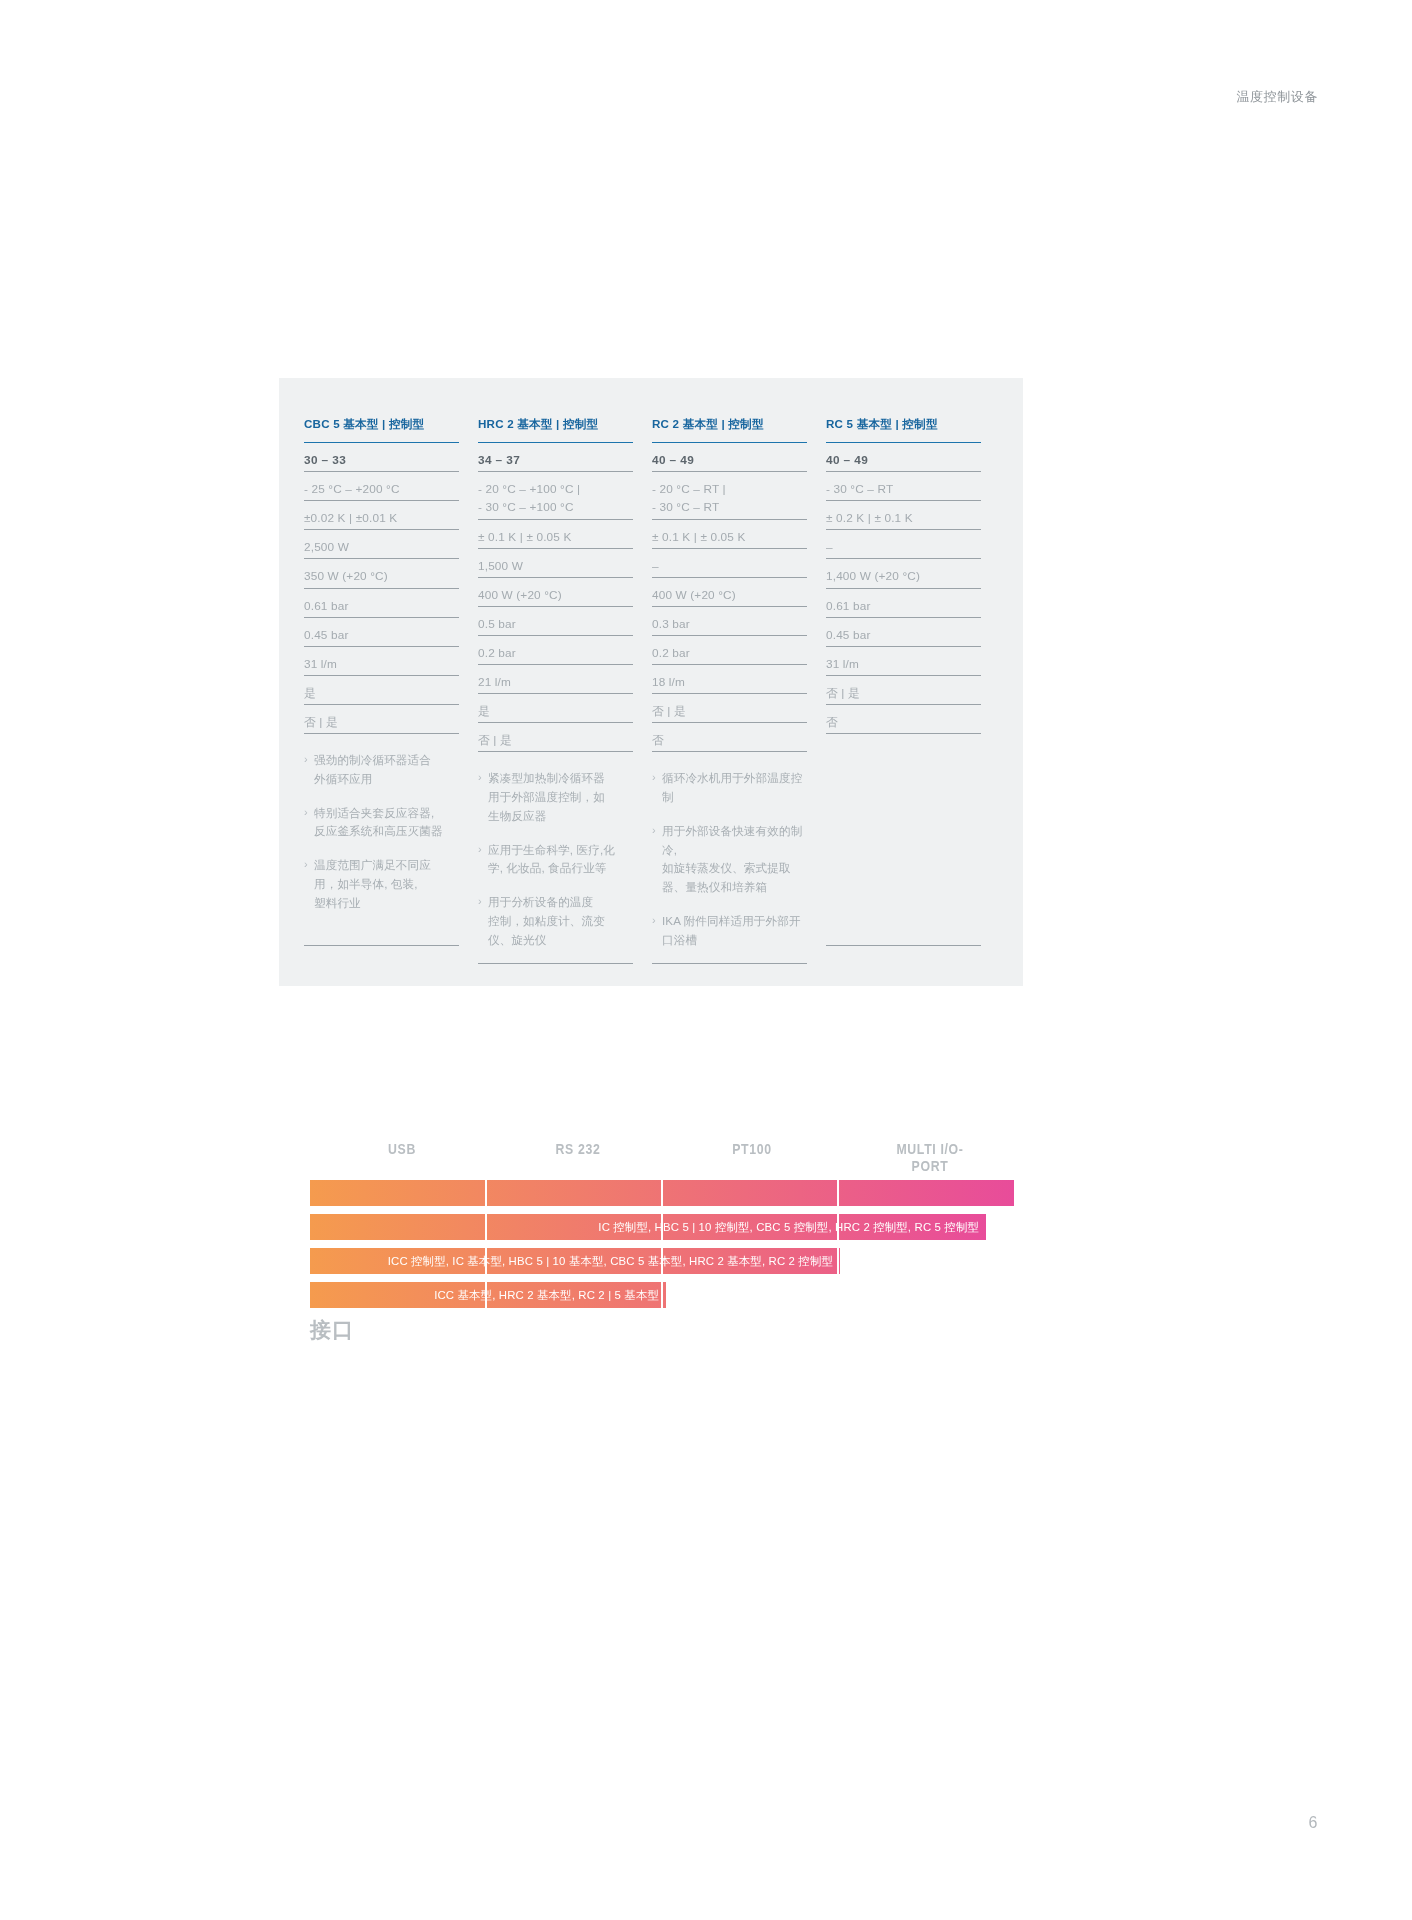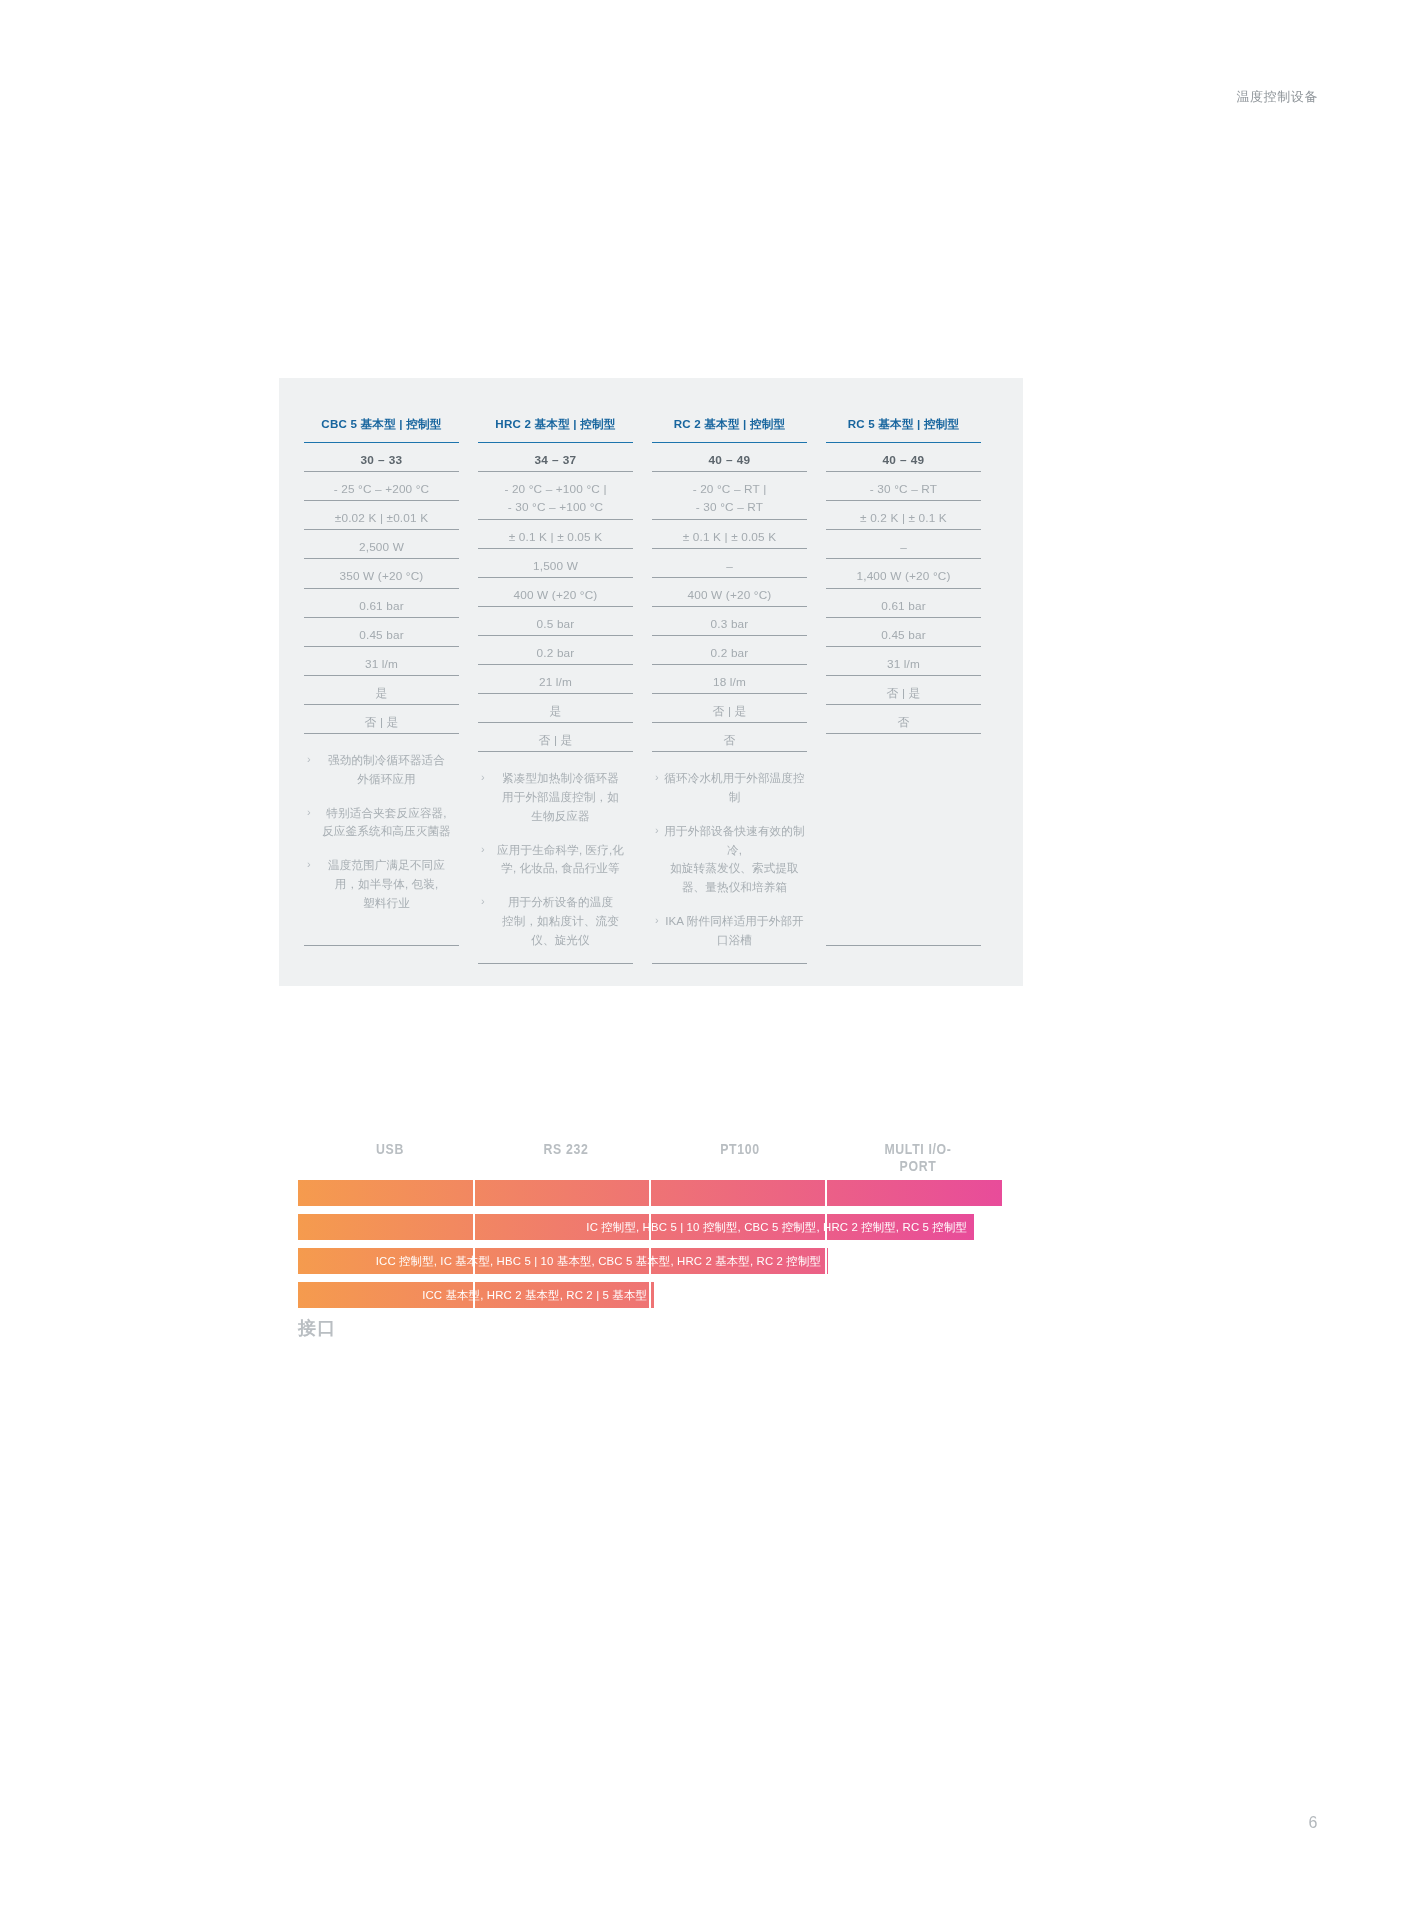--- a/index.html
+++ b/index.html
@@ -54,21 +54,20 @@
   .table-wrap {
     position: absolute;
     left: 25px;
     top: 38px;
     width: 696px;
   }
 
   .cols {
     display: flex;
     width: 100%;
-    text-align: center;
   }
   .col {
     width: 180px;
     margin-right: 0px;
     box-sizing: border-box;
   }
   .col + .col { margin-left: 0; }
   .col-inner { width: 155px; }
 
   .col-head {
@@ -128,21 +127,21 @@
   .bullet .btxt .ln { display: block; }
 
   .bottom-rule {
     border-bottom: 1.4px solid #9aa2a8;
     margin-top: 4px;
   }
 
   
   .chart {
     position: absolute;
-    left: 298px;
+    left: 310px;
     top: 1140px;
     width: 704px;
   }
   .chart-labels {
     position: relative;
     height: 40px;
   }
   .chart-label {
     position: absolute;
     top: 0;
@@ -183,21 +182,21 @@
     letter-spacing: 0.15px;
   }
   .bar-sep {
     position: absolute;
     top: 0;
     width: 2px;
     background: #ffffff;
     z-index: 4;
   }
   .caption {
-    font-size: 18px;
+    font-size: 21px;
     font-weight: 700;
     color: #b9bec2;
     letter-spacing: 1.2px;
   }
 </style>
 </head>
 <body>
 
 <div class="page">
 

